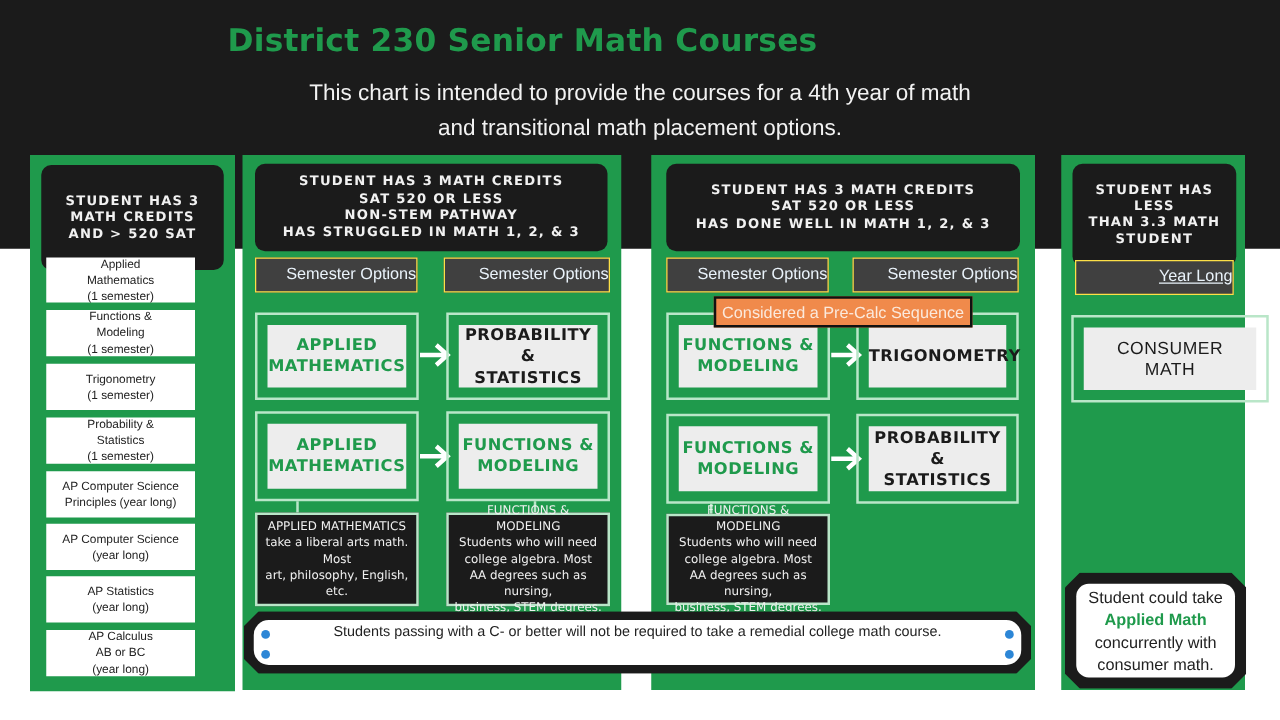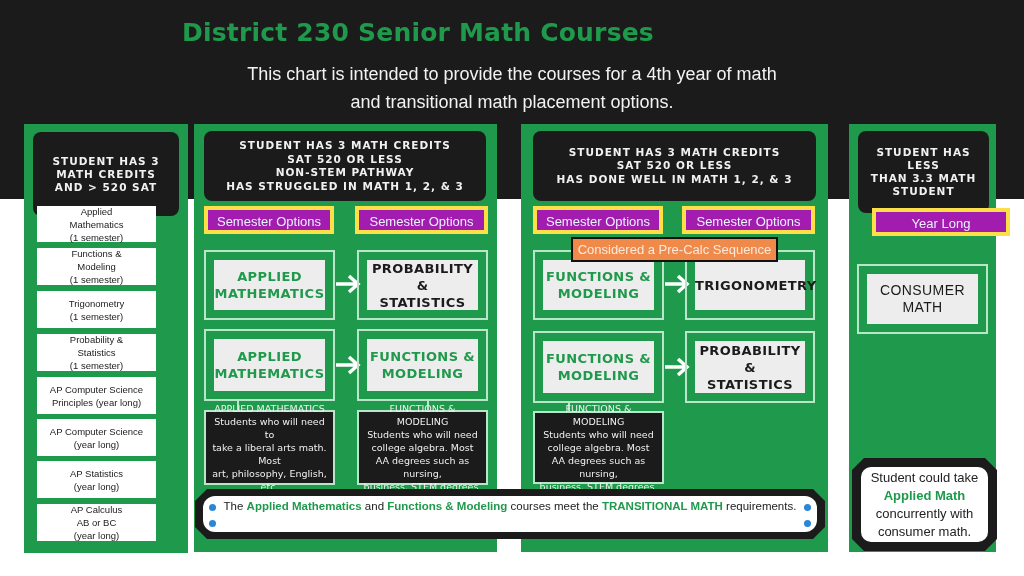--- a/index.html
+++ b/index.html
@@ -8,21 +8,21 @@
   .topband { position: absolute; left: 0; top: 0; width: 1024px; height: 199px; background: #1b1b1b; }
   .title { position: absolute; left: 0; top: 18px; width: 836px; text-align: center; color: #1f9a4c; font-weight: bold; font-size: 25px; font-family: "DejaVu Sans", sans-serif; letter-spacing: 0.2px; }
   .subtitle { position: absolute; left: 0; top: 60px; width: 1024px; text-align: center; color: #f2f2f2; font-size: 18px; line-height: 28px; font-family: "Liberation Sans", sans-serif; }
 
   .panel { position: absolute; background: #1f9a4c; }
   .hdr { position: absolute; background: #1b1b1b; border-radius: 8px; color: #f1f1f1; font-weight: bold; font-family: "DejaVu Sans", sans-serif; text-align: center; letter-spacing: 1px; display: flex; flex-direction: column; justify-content: center; }
   .hdr span { display: block; }
 
   .l-item { position: absolute; left: 13px; width: 119px; background: #ffffff; color: #222; font-size: 9.5px; line-height: 13px; text-align: center; display: flex; flex-direction: column; justify-content: center; font-family: "Liberation Sans", sans-serif; }
 
-  .opt { position: absolute; height: 28px; background: #a21caf; border: 4px solid #fde047; color: #eaf3fb; font-size: 13px; text-align: center; line-height: 24px; font-family: "Liberation Sans", sans-serif; }
+  .opt { position: absolute; height: 28px; background: #404040; border: 1px solid #fde047; color: #eaf3fb; font-size: 13px; text-align: right; line-height: 24px; font-family: "Liberation Sans", sans-serif; }
 
   .frame { position: absolute; border: 2px solid #b9e6c8; }
   .card { position: absolute; left: 8px; top: 8px; right: 8px; bottom: 8px; background: #ededed; display: flex; flex-direction: column; justify-content: center; text-align: center; font-weight: bold; font-size: 13px; line-height: 17px; letter-spacing: 0.4px; font-family: "DejaVu Sans", sans-serif; }
   .card.green { color: #1f9a4c; }
   .card.dark { color: #1b1b1b; }
   .card.plain { color: #1b1b1b; font-weight: normal; font-family: "Liberation Sans", sans-serif; font-size: 14px; }
 
   .arrow { position: absolute; width: 26px; height: 20px; }
   .connector { position: absolute; width: 2px; background: #b9e6c8; }
 
@@ -132,21 +132,20 @@
       <span>FUNCTIONS &amp;</span>
         <span>MODELING</span>
     </div>
   </div>
 
   <div class="connector" style="left:43px; top:277px; height:10px;"></div>
   <div class="connector" style="left:233px; top:277px; height:10px;"></div>
 
   <div class="desc" style="left:10px; top:286px; width:131px; height:75px;">
     <span>APPLIED MATHEMATICS</span>
-      <span>Students who will need to</span>
       <span>take a liberal arts math. Most</span>
       <span>art, philosophy, English, etc.</span>
   </div>
   <div class="desc" style="left:163px; top:286px; width:131px; height:75px;">
     <span>FUNCTIONS &amp; MODELING</span>
       <span>Students who will need</span>
       <span>college algebra. Most</span>
       <span>AA degrees such as nursing,</span>
       <span>business, STEM degrees.</span>
   </div>
@@ -203,22 +202,22 @@
   </div>
 </div>
 <div class="precalc">Considered a Pre-Calc Sequence</div>
 
 <div class="panel" style="left:849px; top:124px; width:147px; height:428px;">
   <div class="hdr" style="left:9px; top:7px; width:131px; height:82px; font-size:10.5px; line-height:13px;">
     <span>STUDENT HAS LESS</span>
     <span>THAN 3.3 MATH</span>
     <span>STUDENT</span>
   </div>
-  <div class="opt" style="left:23px; top:84px; width:138px;">Year Long</div>
-  <div class="frame" style="left:8px; top:140px; width:131px; height:70px;">
+  <div class="opt" style="left:11px; top:84px; width:127px;text-decoration:underline;">Year Long</div>
+  <div class="frame" style="left:8px; top:128px; width:158px; height:70px;">
     <div class="card plain">
       <span>CONSUMER</span>
         <span>MATH</span>
     </div>
   </div>
 </div>
 <div class="side-note">
   <div class="side-note-inner">
     <div>Student could take</div>
     <div class="hl">Applied Math</div>
@@ -226,17 +225,15 @@
     <div>consumer math.</div>
   </div>
 </div>
 
 <div class="note">
   <div class="note-inner">
     <span class="dot" style="left:6px; top:8px;"></span>
     <span class="dot" style="left:6px; top:24px;"></span>
     <span class="dot" style="right:6px; top:8px;"></span>
     <span class="dot" style="right:6px; top:24px;"></span>
-    <div>
-      <span>The </span><span class="hl">Applied Mathematics</span><span> and </span><span class="hl">Functions &amp; Modeling</span><span> courses meet the </span><span class="hl">TRANSITIONAL MATH</span><span> requirements.</span>
-    </div>
+    <div>Students passing with a C- or better will not be required to take a remedial college math course.</div>
   </div>
 </div>
 
 </body></html>

